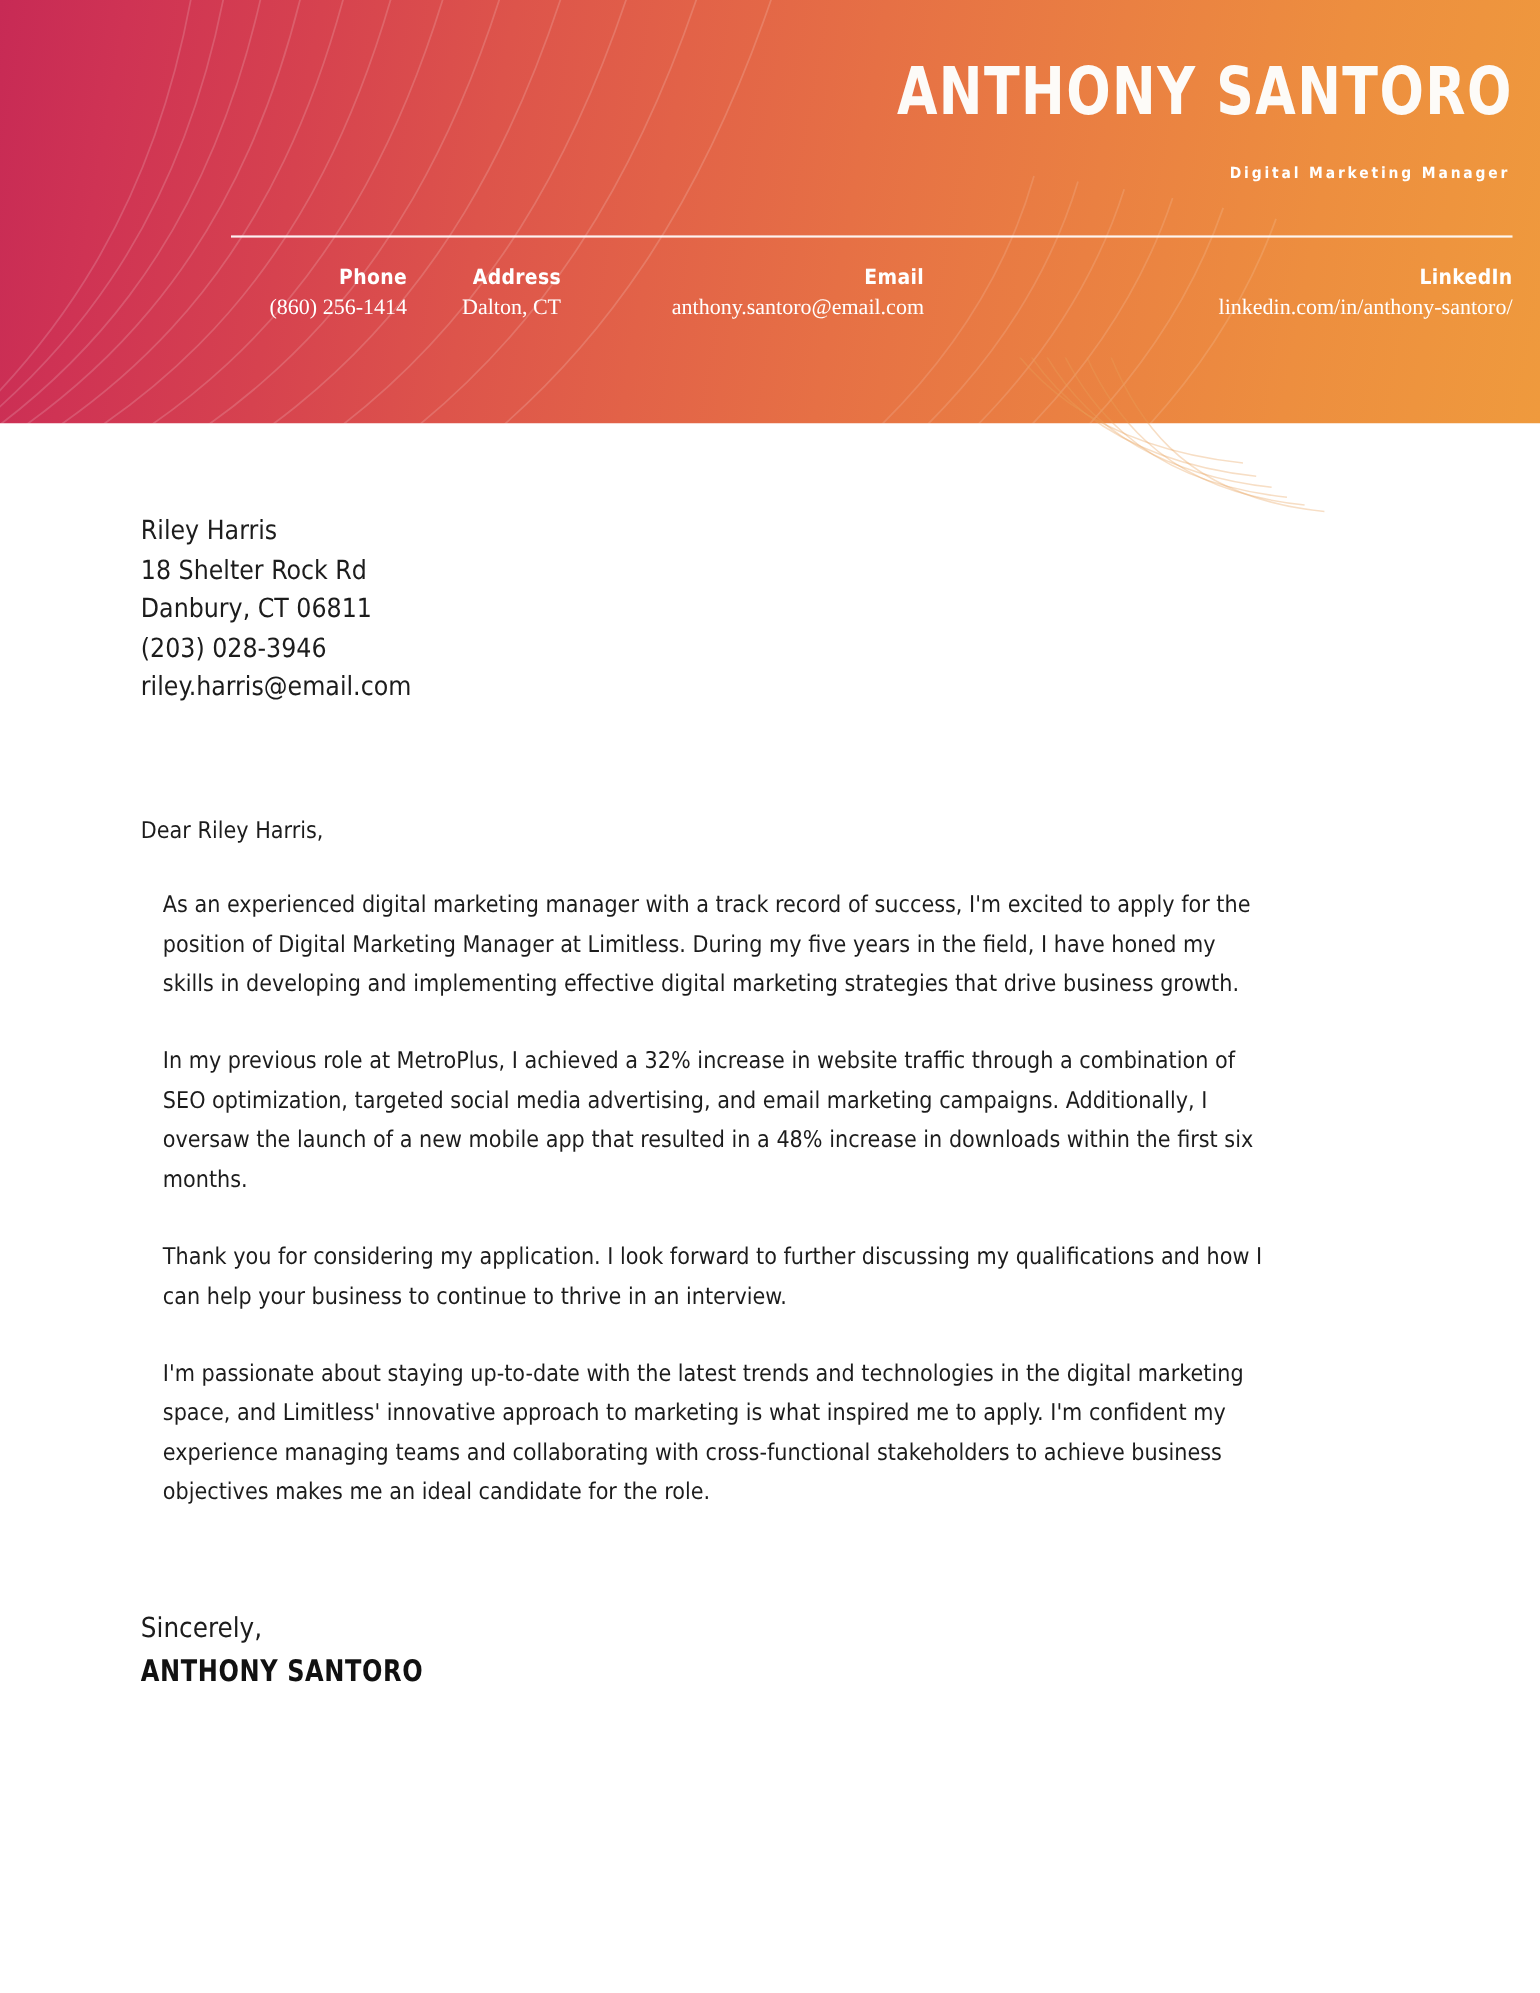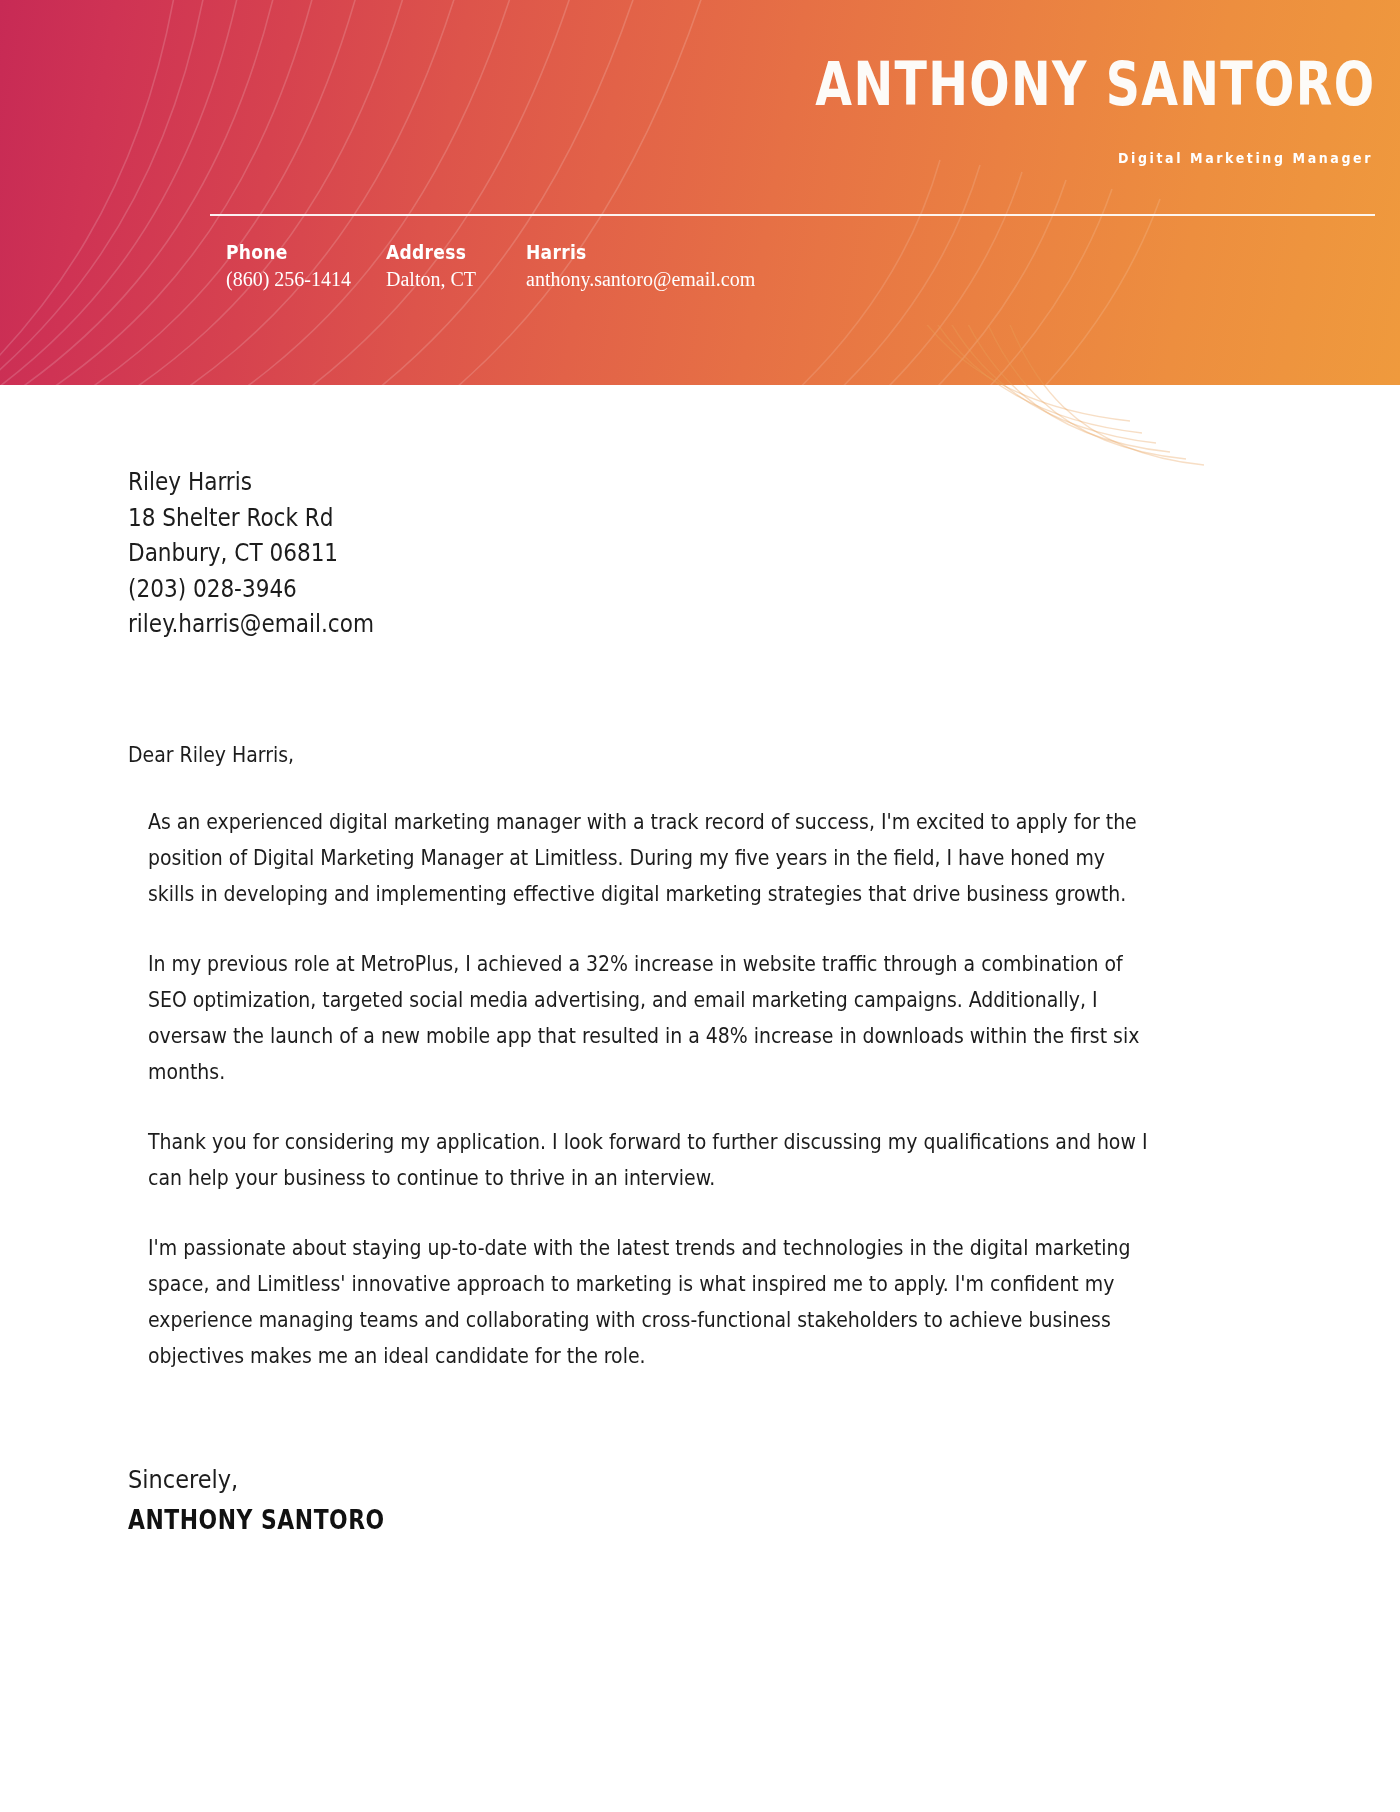--- a/index.html
+++ b/index.html
@@ -81,20 +81,21 @@
   .contact-row {
     position: absolute;
     left: 210px;
     right: 25px;
     top: 240px;
     display: flex;
     align-items: flex-start;
   }
 
   .contact-col {
+    text-align: right;
     color: #ffffff;
     padding-left: 16px;
   }
   .contact-col.phone    { width: 160px; }
   .contact-col.address  { width: 140px; }
   .contact-col.email    { width: 330px; }
   .contact-col.linkedin { flex: 1; }
 
   .contact-label {
     font-family: "DejaVu Sans Condensed", "Liberation Sans Narrow", "Liberation Sans", sans-serif;
@@ -219,24 +220,28 @@
       <div class="contact-label">Phone</div>
       <div class="contact-value">(860) 256-1414</div>
     </div>
 
     <div class="contact-col address">
       <div class="contact-label">Address</div>
       <div class="contact-value">Dalton, CT</div>
     </div>
 
     <div class="contact-col email">
-      <div class="contact-label">Harris</div>
+      <div class="contact-label">Email</div>
       <div class="contact-value">anthony.santoro@email.com</div>
     </div>
 
+    <div class="contact-col linkedin">
+      <div class="contact-label">LinkedIn</div>
+      <div class="contact-value">linkedin.com/in/anthony-santoro/</div>
+    </div>
 
   </div>
 </div>
 
 <div class="sheet">
 
   <svg class="sheet-arcs" viewBox="0 0 420 200" preserveAspectRatio="none" aria-hidden="true">
     <g fill="none" stroke="#e8a05a" stroke-opacity="0.35" stroke-width="1.4">
       <path d="M 8 -70 C 40 20 120 82 250 96"></path>
       <path d="M 24 -70 C 56 30 134 94 262 108"></path>

